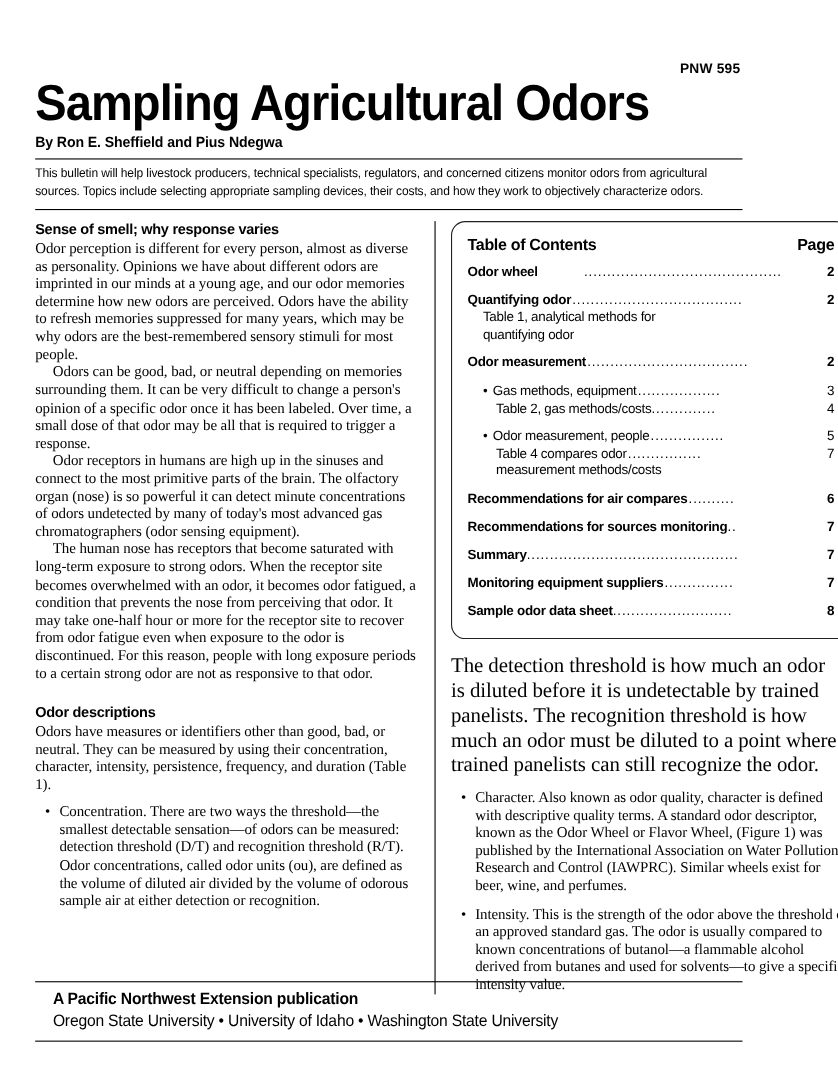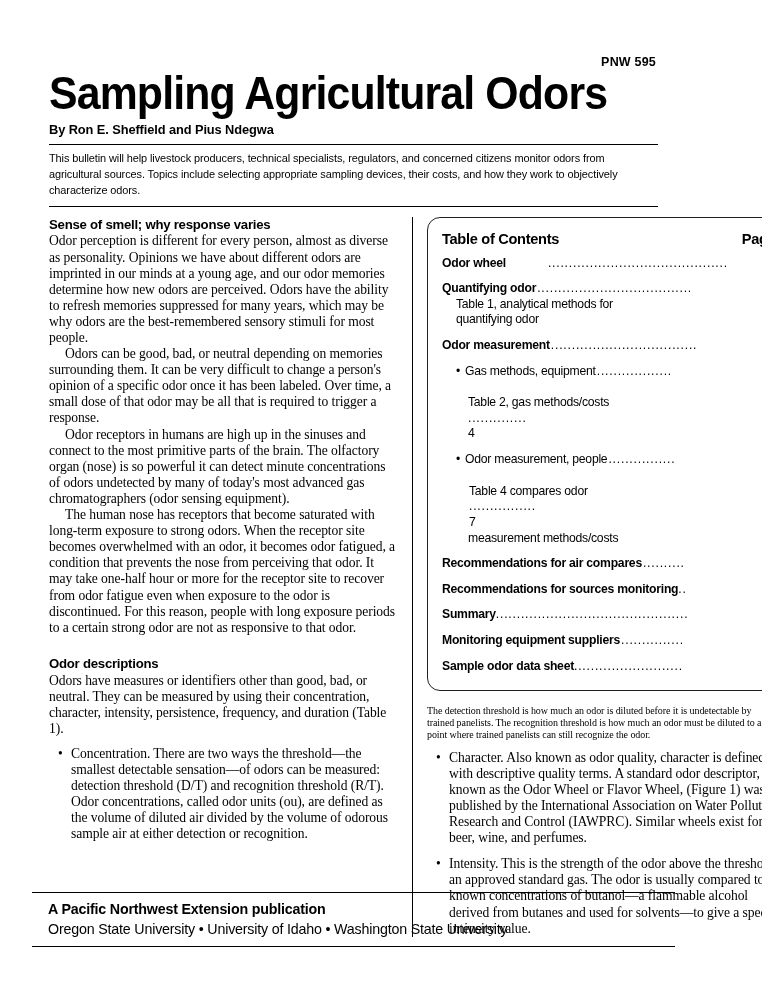--- a/index.html
+++ b/index.html
@@ -16,21 +16,21 @@
     color: #000000;
     overflow: hidden;
   }
 
   .page {
     position: absolute;
     left: 0; top: 0;
     width: 707px;
     height: 987px;
     box-sizing: border-box;
-    padding: 0 49px;
+    padding: 0 32px;
   }
 
   
   .masthead {
     padding-top: 56px;
   }
   .pub-number {
     text-align: right;
     font-family: "Liberation Sans Narrow", "Liberation Sans", sans-serif;
     font-weight: bold;
@@ -143,21 +143,21 @@
     position: absolute;
     left: 9px;
     top: 0;
     font-size: 13.6px;
     line-height: 1.185;
   }
   .lead-term { font-weight: normal; }
 
   .right-para {
     margin: 0 12px 9px 0;
-    font-size: 10px;
+    font-size: 19px;
     line-height: 1.185;
     letter-spacing: -0.08px;
   }
 
   
   .toc-box {
     border: 1.1px solid #231f20;
     border-radius: 13px;
     padding: 13px 14px 16px 14px;
     box-sizing: border-box;
@@ -181,21 +181,21 @@
   }
   .toc-row {
     display: flex;
     align-items: baseline;
     white-space: nowrap;
     line-height: 1.28;
   }
   .toc-row.main { font-weight: bold; margin-top: 10px; }
   .toc-row.main:first-child { margin-top: 0; gap: 41px; }
   .toc-row.sub-bullet { margin-top: 10px; padding-left: 14px; }
-  .toc-row.sub-cont { padding-left: 26px; margin-top: 16px; flex-direction: column; }
+  .toc-row.sub-cont { padding-left: 26px; margin-top: 0; }
   .toc-label { flex: 0 0 auto; }
   .toc-dots {
     flex: 1 1 auto;
     overflow: hidden;
     white-space: nowrap;
     letter-spacing: 0.8px;
     margin: 0 0 0 1px;
     font-weight: normal;
   }
   .toc-dots.tight { margin-left: 0; }

